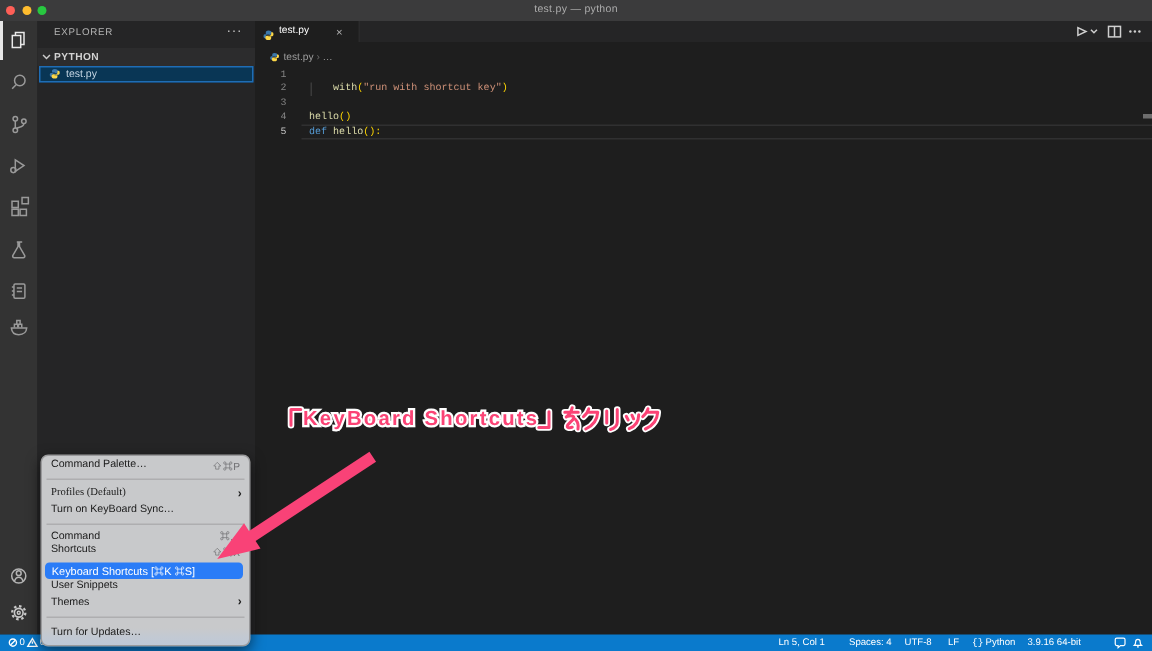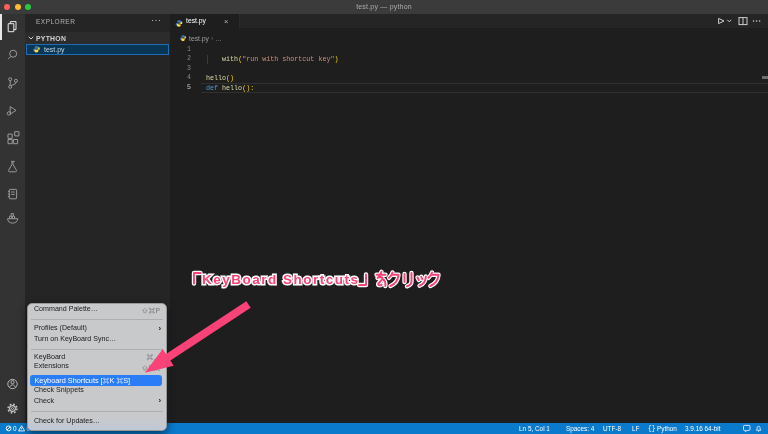--- a/index.html
+++ b/index.html
@@ -159,33 +159,33 @@
 <path d="M744.5 425.4 h4.5 a1 1 0 0 1 1 1 v3 a1 1 0 0 1 -1 1 h-2 l-1.6 1.4 v-1.4 h-0.9 a1 1 0 0 1 -1 -1 v-3 a1 1 0 0 1 1 -1 Z" stroke-width="0.8"></path>
 <path d="M756.3 430.2 c0.5 -0.4 0.8 -1 0.8 -2.3 c0 -1 0.7 -1.6 1.5 -1.6 c0.8 0 1.5 0.6 1.5 1.6 c0 1.3 0.3 1.9 0.8 2.3 Z" stroke-width="0.8"></path>
         <path d="M758 431.2 h1.2" stroke-width="0.8"></path>
 </g>
 <text x="648" y="430.2" font-size="6.3" fill="#ffffff" font-family="Liberation Mono">{}</text>
 </svg>
 
 <div class="abs" id="menu"></div>
 <div class="mi" style="top:305.2px;">Command Palette…</div>
 <div class="ms" style="top:319.4px;"></div>
-<div class="mi" style="top:324.3px;">Profiles (Default)</div>
+<div class="mi" style="top:324.3px;font-family:Liberation Serif, serif;">Profiles (Default)</div>
 <div class="marr" style="top:323.6px;left:158.5px;">›</div>
 <div class="mi" style="top:334.7px;">Turn on KeyBoard Sync…</div>
 <div class="ms" style="top:348.8px;"></div>
-<div class="mi" style="top:352.9px;">KeyBoard</div>
-<div class="mi" style="top:362.4px;">Extensions</div>
+<div class="mi" style="top:352.9px;">Command</div>
+<div class="mi" style="top:362.4px;">Shortcuts</div>
 <div class="abs" id="mhl"></div>
 <div class="abs" id="mhl-t"></div>
-<div class="mi" style="top:386.4px;">Check Snippets</div>
-<div class="mi" style="top:396.9px;">Check</div>
+<div class="mi" style="top:386.4px;">User Snippets</div>
+<div class="mi" style="top:396.9px;">Themes</div>
 <div class="marr" style="top:396.2px;left:158.5px;">›</div>
 <div class="ms" style="top:410.5px;"></div>
-<div class="mi" style="top:416.8px;">Check for Updates…</div>
+<div class="mi" style="top:416.8px;">Turn for Updates…</div>
 
 <svg class="icosvg" width="768" height="434" viewBox="0 0 768 434">
 <defs>
 <g id="cmdg" stroke-width="1.1" fill="none">
           <path d="M5 5 H3.2 A1.8 1.8 0 1 1 5 3.2 V5 M11 5 V3.2 A1.8 1.8 0 1 1 12.8 5 H11 M11 11 H12.8 A1.8 1.8 0 1 1 11 12.8 V11 M5 11 V12.8 A1.8 1.8 0 1 1 3.2 11 H5 M5 5 H11 V11 H5 Z"></path>
         </g>
 <g id="shiftg" stroke-width="1.1" fill="none">
           <path d="M8 2.2 L13.6 8 H10.6 V13 H5.4 V8 H2.4 Z"></path>
         </g>
 </defs>

